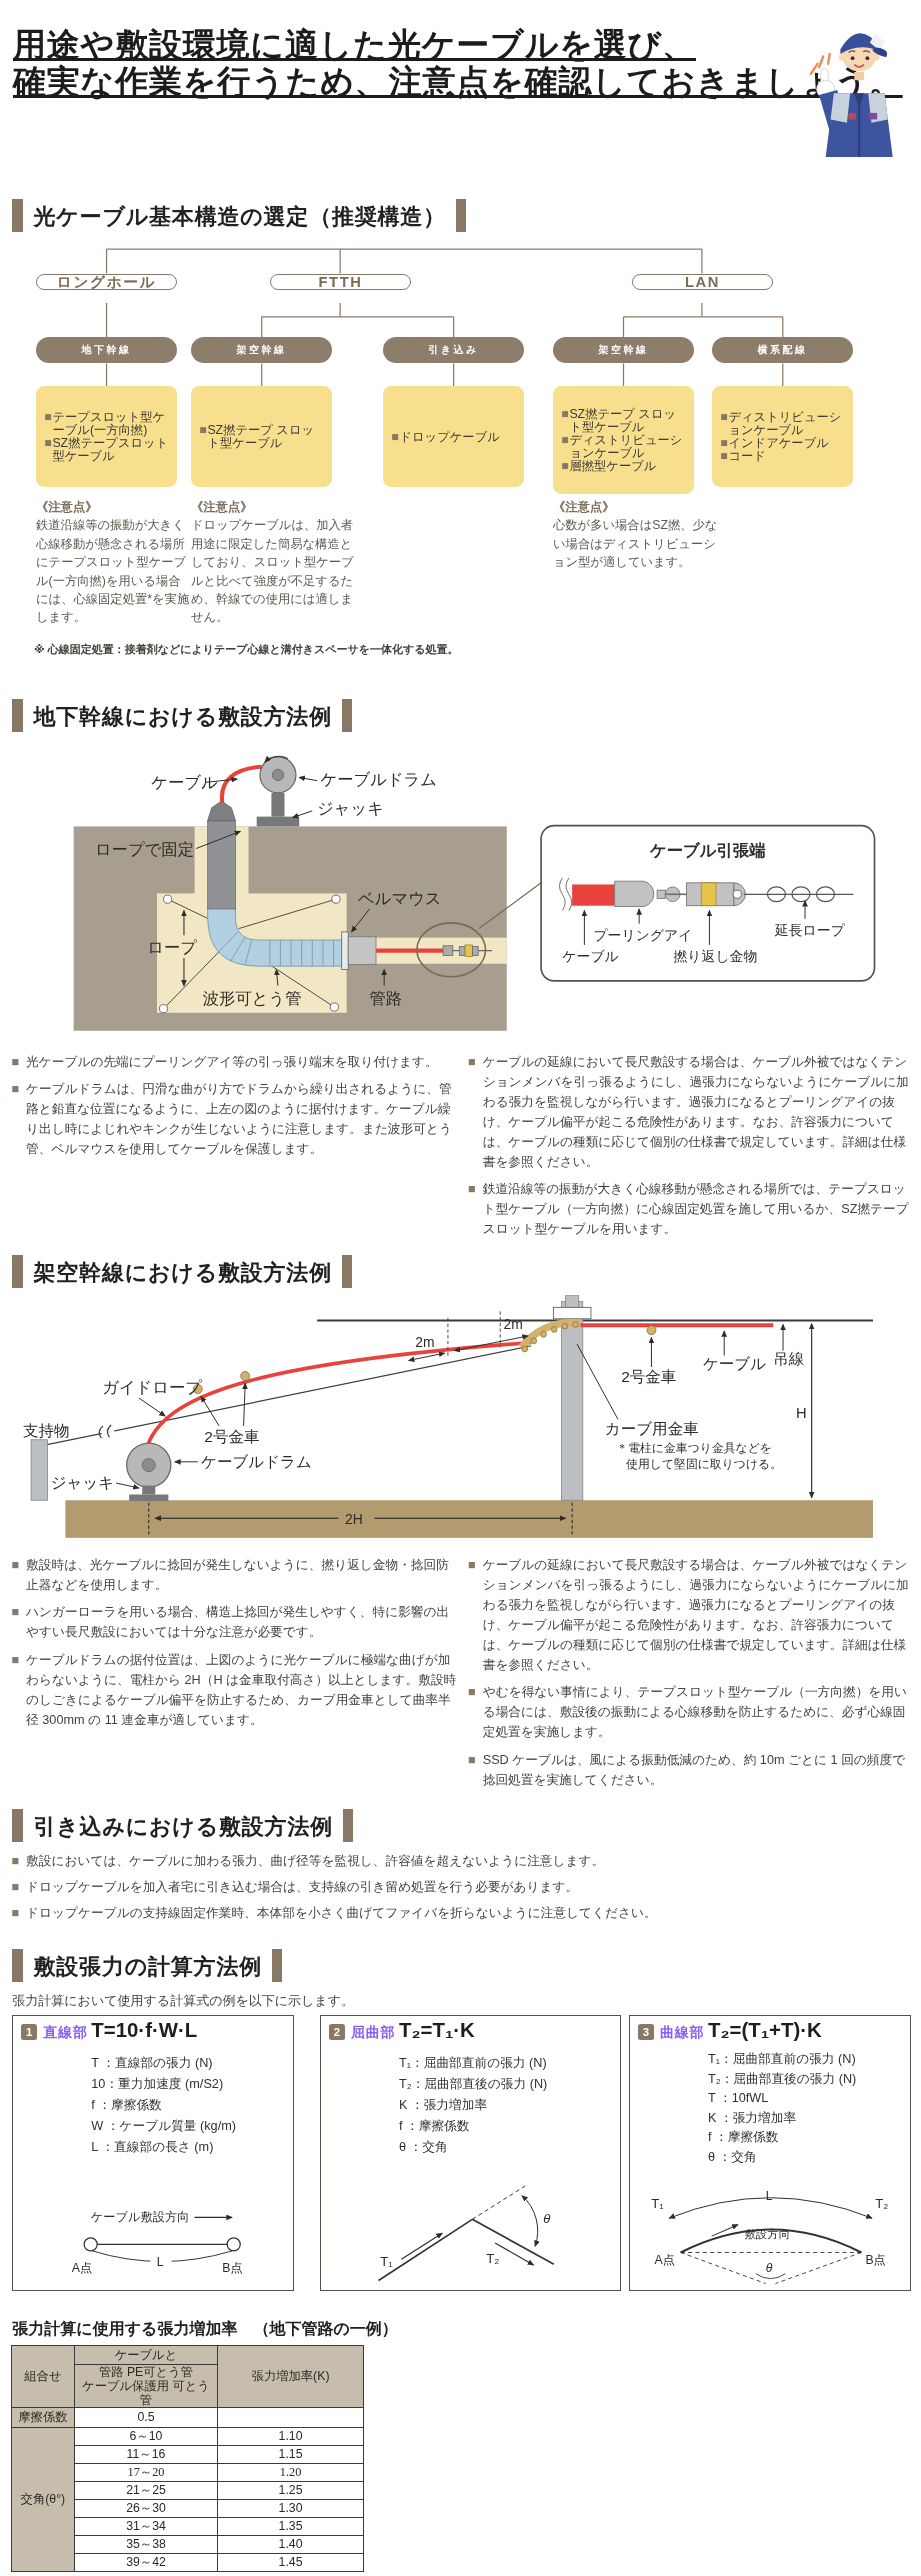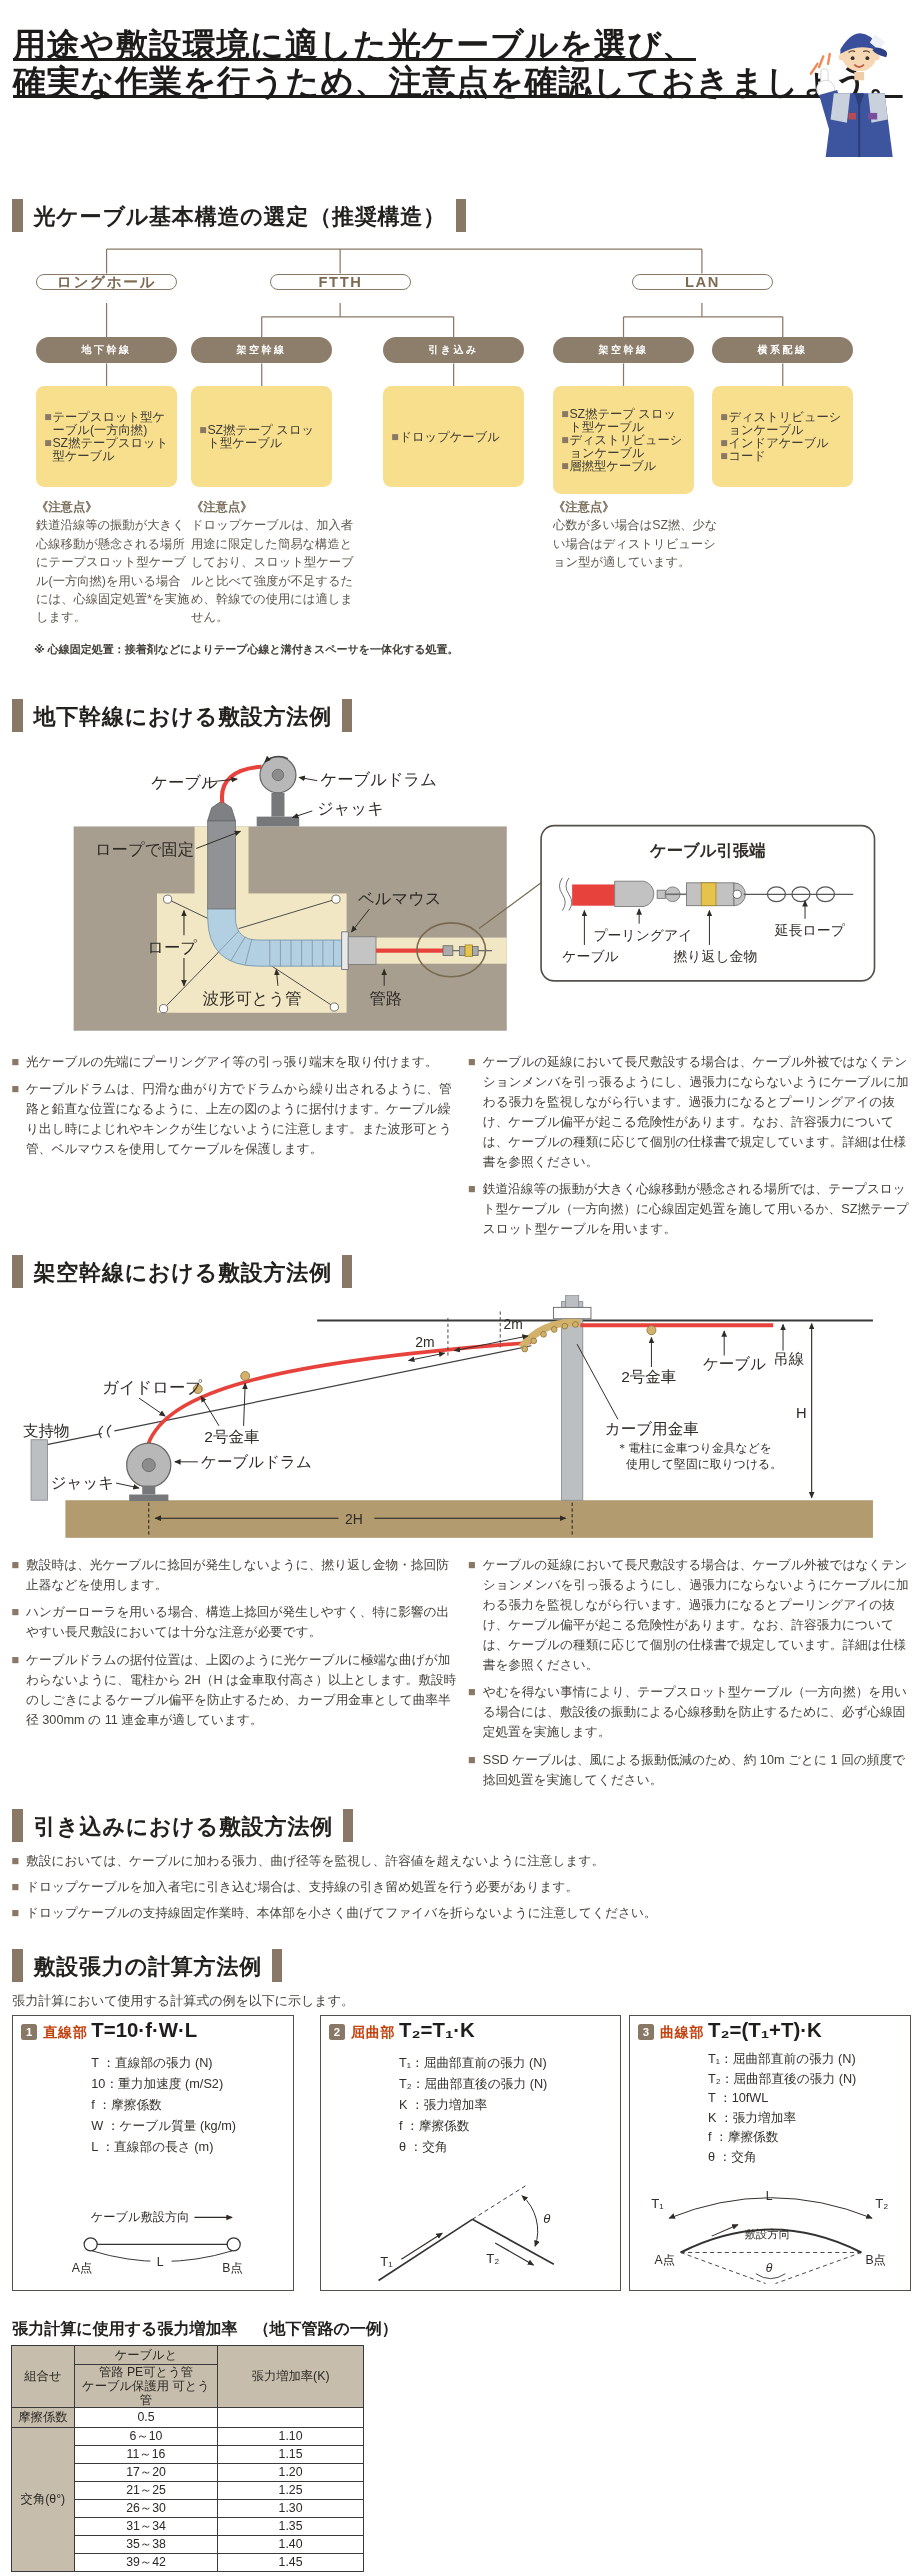--- a/index.html
+++ b/index.html
@@ -28,21 +28,21 @@
   
   .bullets{position:absolute;font-size:12.7px;line-height:20px;color:#45403a;}
   .bullets p{margin:0 0 7.4px 0;padding-left:14.7px;position:relative;}
   .bullets p::before{content:"■";position:absolute;left:0;top:0;color:#8a7866;}
   .bullets.wide p{margin-bottom:4.1px;line-height:22px;}
   .intro{position:absolute;font-size:13px;color:#45403a;}
   
   .fbox{position:absolute;border:1.6px solid #55504a;background:#fff;box-sizing:border-box;height:276px;}
   .badge{position:absolute;left:8.2px;top:8.2px;width:15.5px;height:15.5px;background:#8a7866;color:#fff;
       font-size:11.4px;font-weight:bold;display:flex;align-items:center;justify-content:center;border-radius:2.5px;}
-  .fb-name{position:absolute;left:30px;top:8.2px;font-size:14px;font-weight:bold;color:#c2410c;letter-spacing:0.8px;}
+  .fb-name{position:absolute;left:30px;top:8.2px;font-size:14px;font-weight:bold;color:#8b5cf6;letter-spacing:0.8px;}
   .fb-formula{position:absolute;left:78px;top:2.5px;font-size:20.4px;font-weight:800;color:#1f1e1c;}
   .fb-defs{position:absolute;left:78px;top:37px;font-size:12.7px;line-height:21px;color:#33302b;}
   .fb-svg{position:absolute;left:0;bottom:3.3px;}
   
   .ttitle{position:absolute;font-size:16px;font-weight:800;color:#23211e;}
   table.kt{position:absolute;border-collapse:collapse;border:1.6px solid #3a3a3a;}
   table.kt td{border:0.8px solid #3a3a3a;font-size:12.3px;text-align:center;color:#2b2925;padding:0 3.3px;}
   table.kt td.tan{background:#c7bdac;}
   .c2head{font-size:12px;line-height:14px;}
   svg text{fill:#2f2b27;}
@@ -550,21 +550,21 @@
     </tr>
     <tr style="height:18px;">
       <td class="tan" rowspan="8">交角(θ°)</td>
       <td>6～10</td>
       <td>1.10</td>
     </tr>
     <tr style="height:18px;">
           <td>11～16</td>
           <td>1.15</td>
         </tr>
-    <tr style="height:18px;">
+    <tr style="height:18px;font-family:Liberation Serif, serif;">
           <td>17～20</td>
           <td>1.20</td>
         </tr>
     <tr style="height:18px;">
           <td>21～25</td>
           <td>1.25</td>
         </tr>
     <tr style="height:18px;">
           <td>26～30</td>
           <td>1.30</td>

